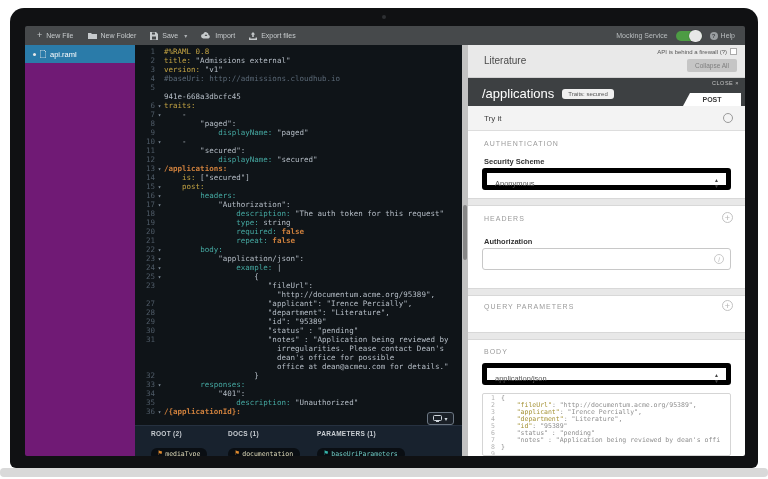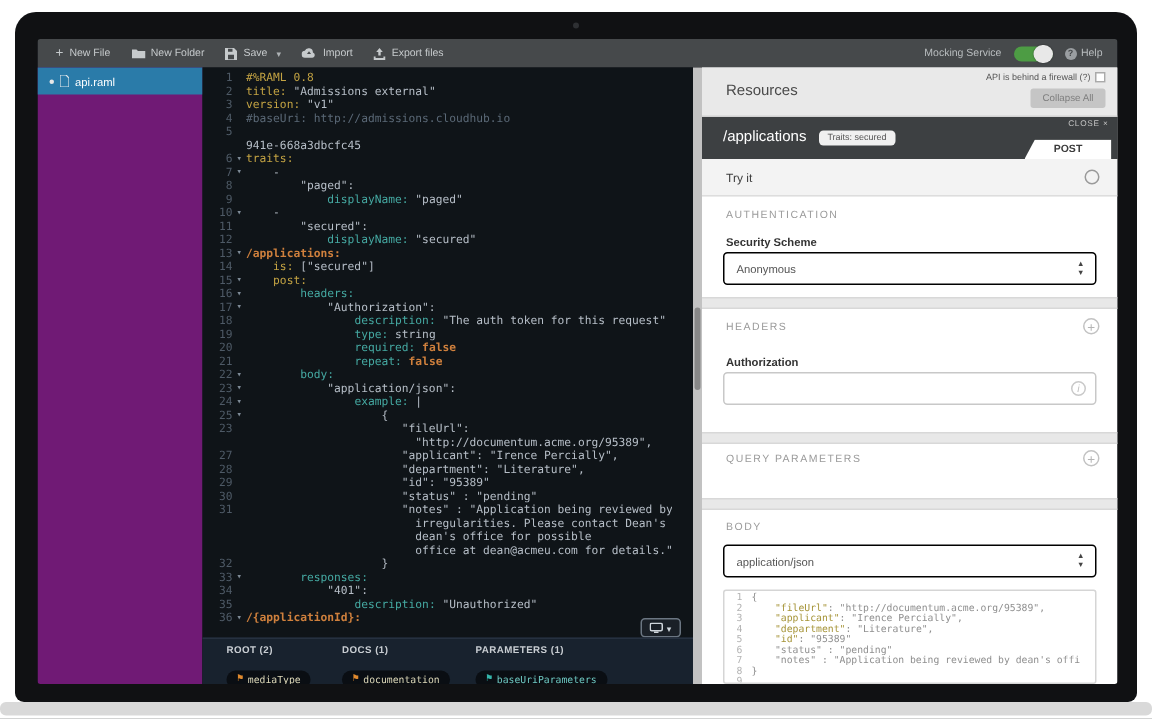--- a/index.html
+++ b/index.html
@@ -63,32 +63,32 @@
   .panel { position:absolute; left:443px; top:19px; width:277px; height:411px; background:#fff; }
   .res-head { position:absolute; left:0; top:0; width:100%; height:33px; background:#e9e9e9; border-bottom:1px solid #d2d2d2; }
   .res-title { position:absolute; left:16px; top:10px; font-size:10px; color:#4a4a4a; }
   .fw { position:absolute; right:8px; top:3px; display:flex; align-items:center; gap:3px; font-size:6px; color:#555; }
   .cb { width:7px; height:7px; background:#fff; border:1px solid #aaa; display:inline-block; cursor:pointer; }
   .collapse { position:absolute; right:8px; top:14px; background:#c5c5c5; border:none; border-radius:2px; color:#7f7f7f; font-size:6.5px; padding:3px 8px; cursor:pointer; font-family:"Liberation Sans",sans-serif; }
 
   .res-bar { position:absolute; left:0; top:33px; width:100%; height:28px; background:#3d4042; }
   .close { position:absolute; right:6px; top:2px; color:#c4c4c4; font-size:5.5px; letter-spacing:.5px; cursor:pointer; }
   .bar-row { position:absolute; left:14px; top:8px; display:flex; align-items:center; gap:8px; }
-  .path { color:#fff; font-size:10px; }
+  .path { color:#fff; font-size:13px; }
   .trait { background:#f0f0f0; color:#555; font-size:6px; padding:2px 6px; border-radius:3px; }
   .post-tab { position:absolute; right:4px; bottom:0; width:58px; height:13px; background:#fff; color:#3a3a3a; font-size:7px; font-weight:bold; text-align:center; line-height:14px; clip-path:polygon(12% 0, 100% 0, 100% 100%, 0 100%); cursor:pointer; }
 
   .tryit { position:absolute; left:0; top:61px; width:100%; height:25px; background:#f3f3f3; border-bottom:1px solid #ddd; }
   .tryit-label { position:absolute; left:16px; top:8px; font-size:8px; color:#3d3d3d; }
   .ring { position:absolute; right:12px; top:7px; width:10px; height:10px; border:1px solid #9a9a9a; border-radius:50%; cursor:pointer; }
 
   .sec-label { position:absolute; left:16px; font-size:7px; color:#9b9b9b; letter-spacing:1px; }
   .fld-label { position:absolute; left:16px; font-size:7.5px; font-weight:bold; color:#333; }
   .plusc { position:absolute; width:11px; height:11px; border:1px solid #c2c2c2; border-radius:50%; color:#b5b5b5; font-size:9px; line-height:10px; text-align:center; cursor:pointer; }
-  .select { position:absolute; left:14px; right:14px; height:22px; background:#fff; border:1px solid #000000; border-radius:3px; font-size:7.5px; color:#555; line-height:21px; padding:0 8px; cursor:pointer; }
+  .select { position:absolute; left:14px; right:14px; height:22px; background:#fff; border:5px solid #000000; border-radius:3px; font-size:7.5px; color:#555; line-height:21px; padding:0 8px; cursor:pointer; }
   .updown { position:absolute; right:7px; top:4px; font-size:5px; line-height:6px; color:#444; text-align:center; }
   .input { position:absolute; left:14px; right:14px; height:22px; background:#fff; border:1px solid #c8c8c8; border-radius:3px; cursor:text; }
   .infoc { position:absolute; right:6px; top:5px; width:10px; height:10px; border:1px solid #c9c9c9; border-radius:50%; color:#c0c0c0; font-size:7px; font-style:italic; text-align:center; line-height:10px; }
   .band { position:absolute; left:0; right:0; height:8px; background:#e8e8e8; border-top:1px solid #d8d8d8; border-bottom:1px solid #d8d8d8; }
 
   .body-code { position:absolute; left:14px; right:14px; top:348px; height:63px; background:#fff; border:1px solid #d5d5d5; border-radius:2px; overflow:hidden; font-family:"DejaVu Sans Mono",monospace; font-size:6.5px; line-height:7px; padding-top:1px; cursor:text; }
   .brow { display:flex; height:7px; }
   .bn { width:12px; text-align:right; color:#b3b3b3; margin-right:6px; flex:none; }
   .btext { white-space:pre; overflow:hidden; }
   .bk { color:var(--body_key,#a59336); }
@@ -398,21 +398,21 @@
             </div>
           </div>
       </div>
 
       <div class="vscroll">
         <div class="thumb"></div>
       </div>
 
       <div class="panel">
         <div class="res-head">
-          <span class="res-title">Resources</span>
+          <span class="res-title">Literature</span>
           <label class="fw">
             <span>API is behind a firewall (?)</span>
             <span class="cb"></span>
           </label>
           <button class="collapse">Collapse All</button>
         </div>
 
         <div class="res-bar">
           <span class="close"><span>CLOSE</span> <span>×</span></span>
           <div class="bar-row">

